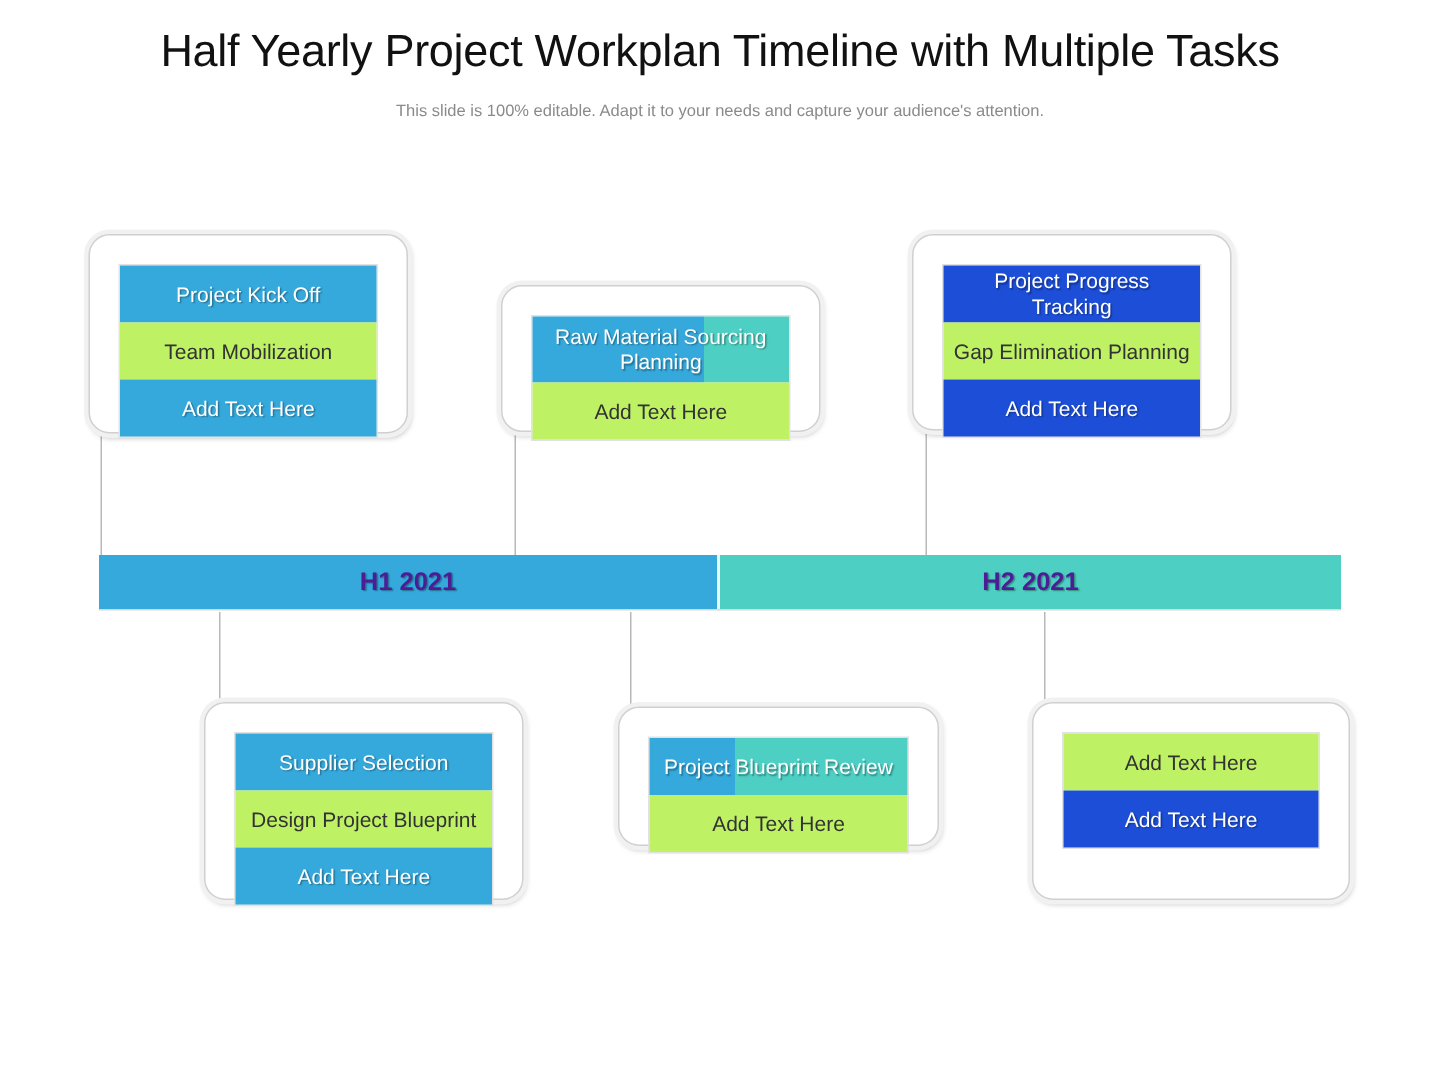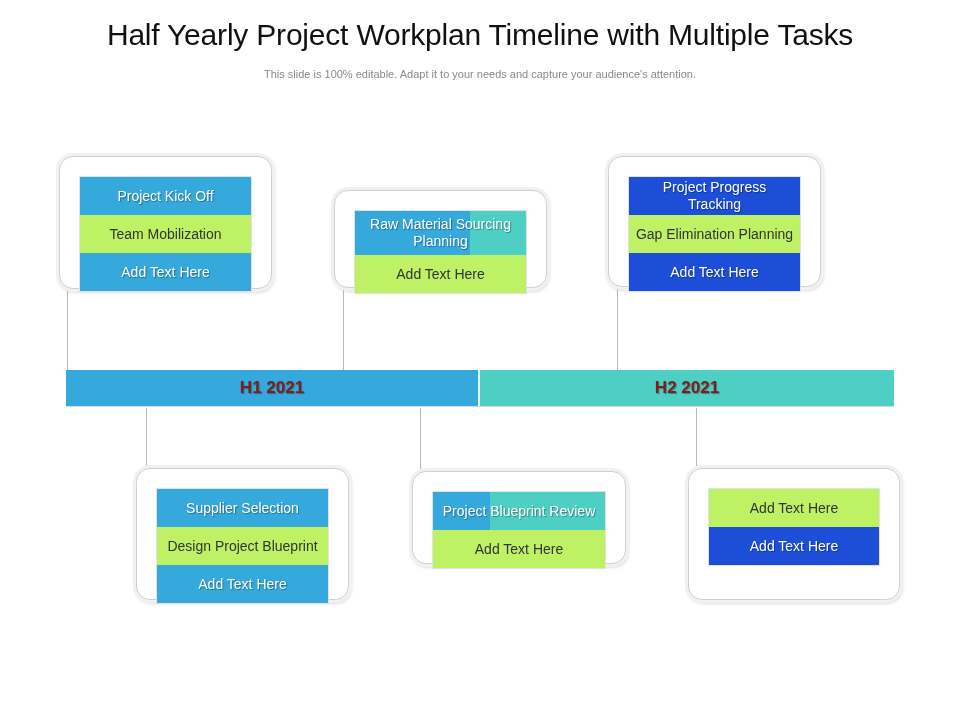--- a/index.html
+++ b/index.html
@@ -14,21 +14,21 @@
     position: absolute; left: 0; top: 68px; width: 960px; text-align: center;
     font-size: 11px; color: #8a8a8a;
   }
 
   .timeline {
     position: absolute; left: 66px; top: 370px; width: 828px; height: 37px;
     display: flex; border-bottom: 1px solid #d8d8d8;
   }
   .phase {
     height: 100%; display: flex; align-items: center; justify-content: center;
-    color: #7f1d1d; font-weight: bold; font-size: 17px;
+    color: #4c1d95; font-weight: bold; font-size: 17px;
     text-shadow: 1px 1px 1px rgba(0,0,0,0.35);
   }
   .phase.h1 { width: 414px; background: #35a9dc; border-right: 2px solid #e8f8f6; }
   .phase.h2 { flex: 1; background: #4ecfc3; }
 
   .connector { position: absolute; width: 1px; background: #b8b8b8; }
 
   .card {
     position: absolute; background: #fff; border-radius: 14px;
     border: 1px solid #d0d0d0;

